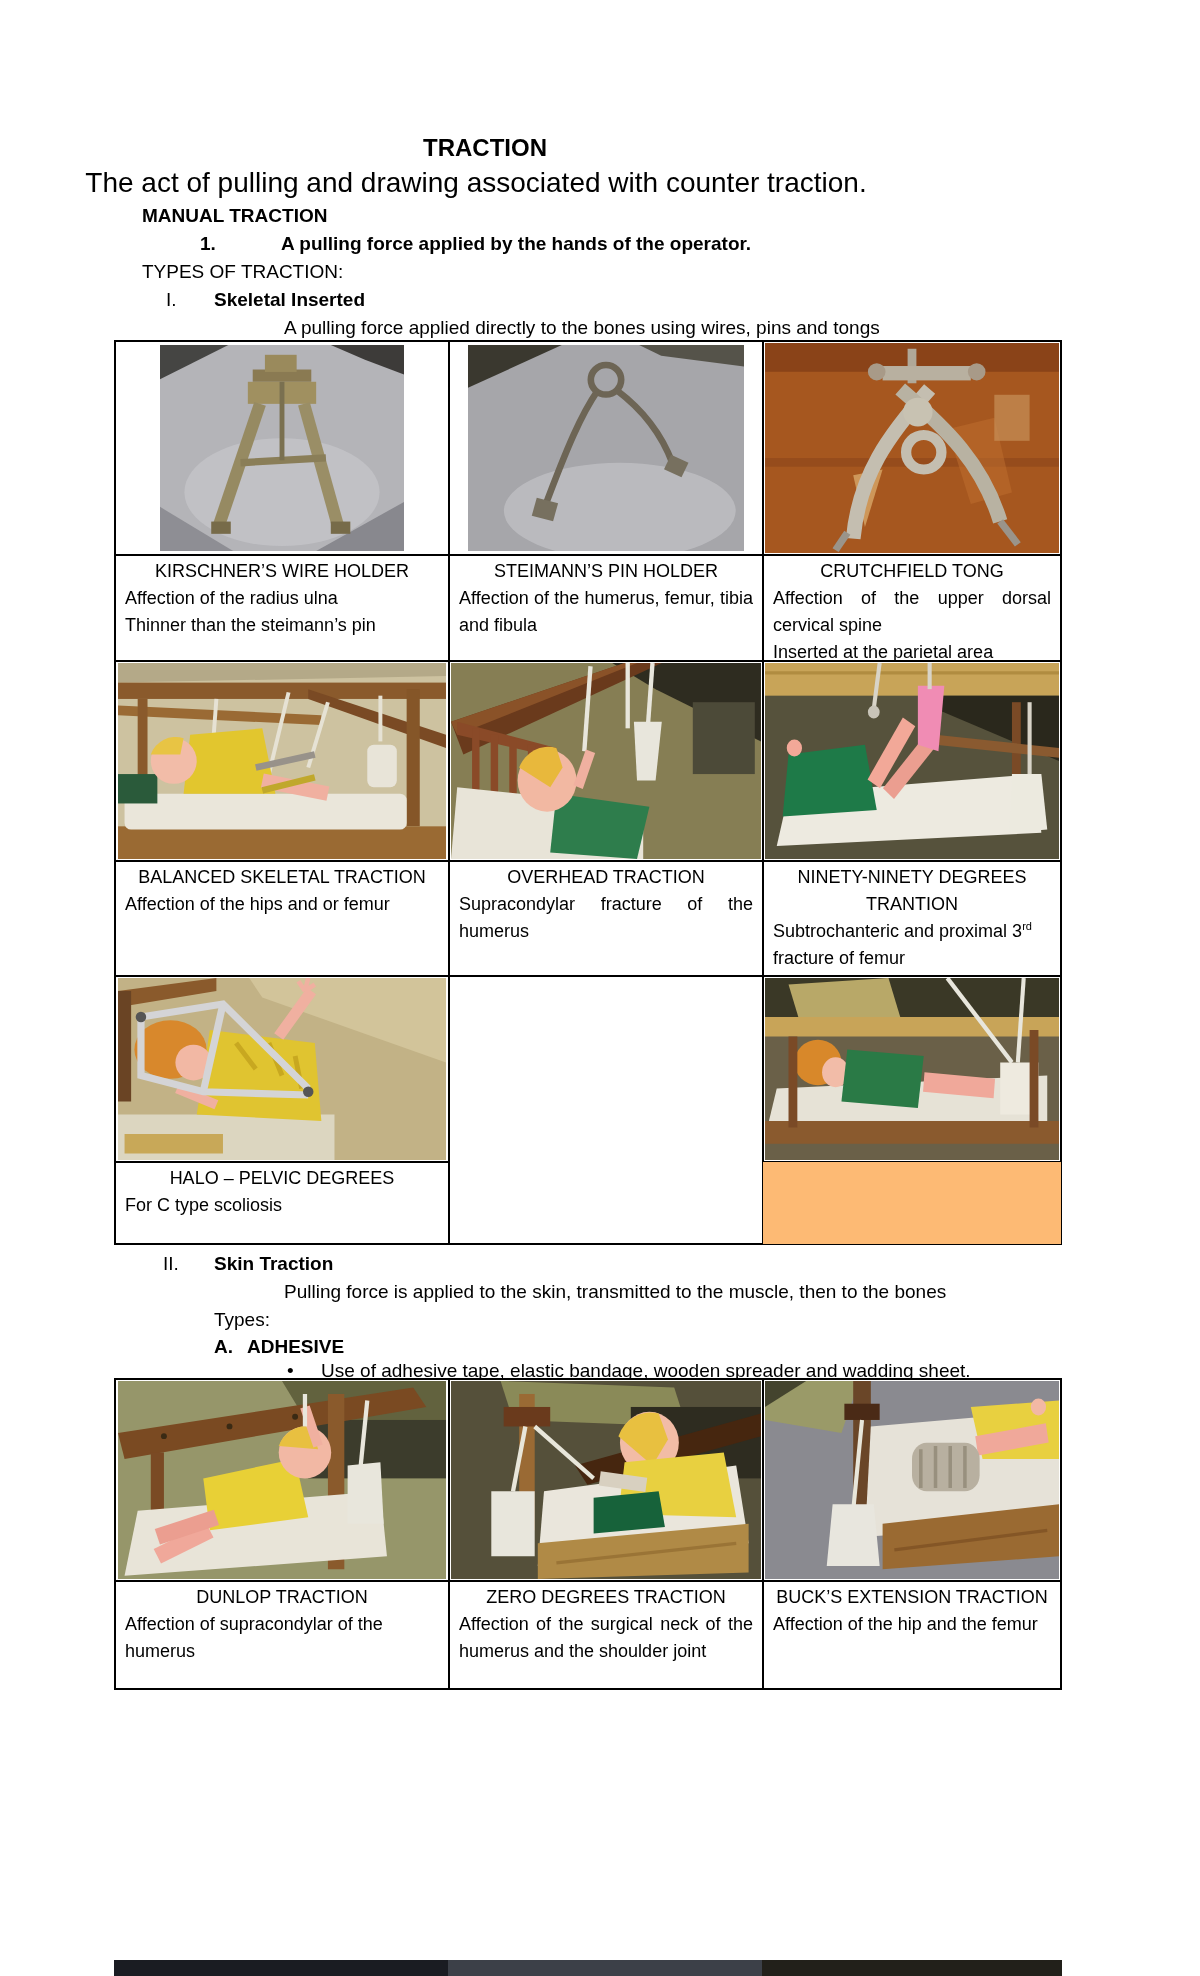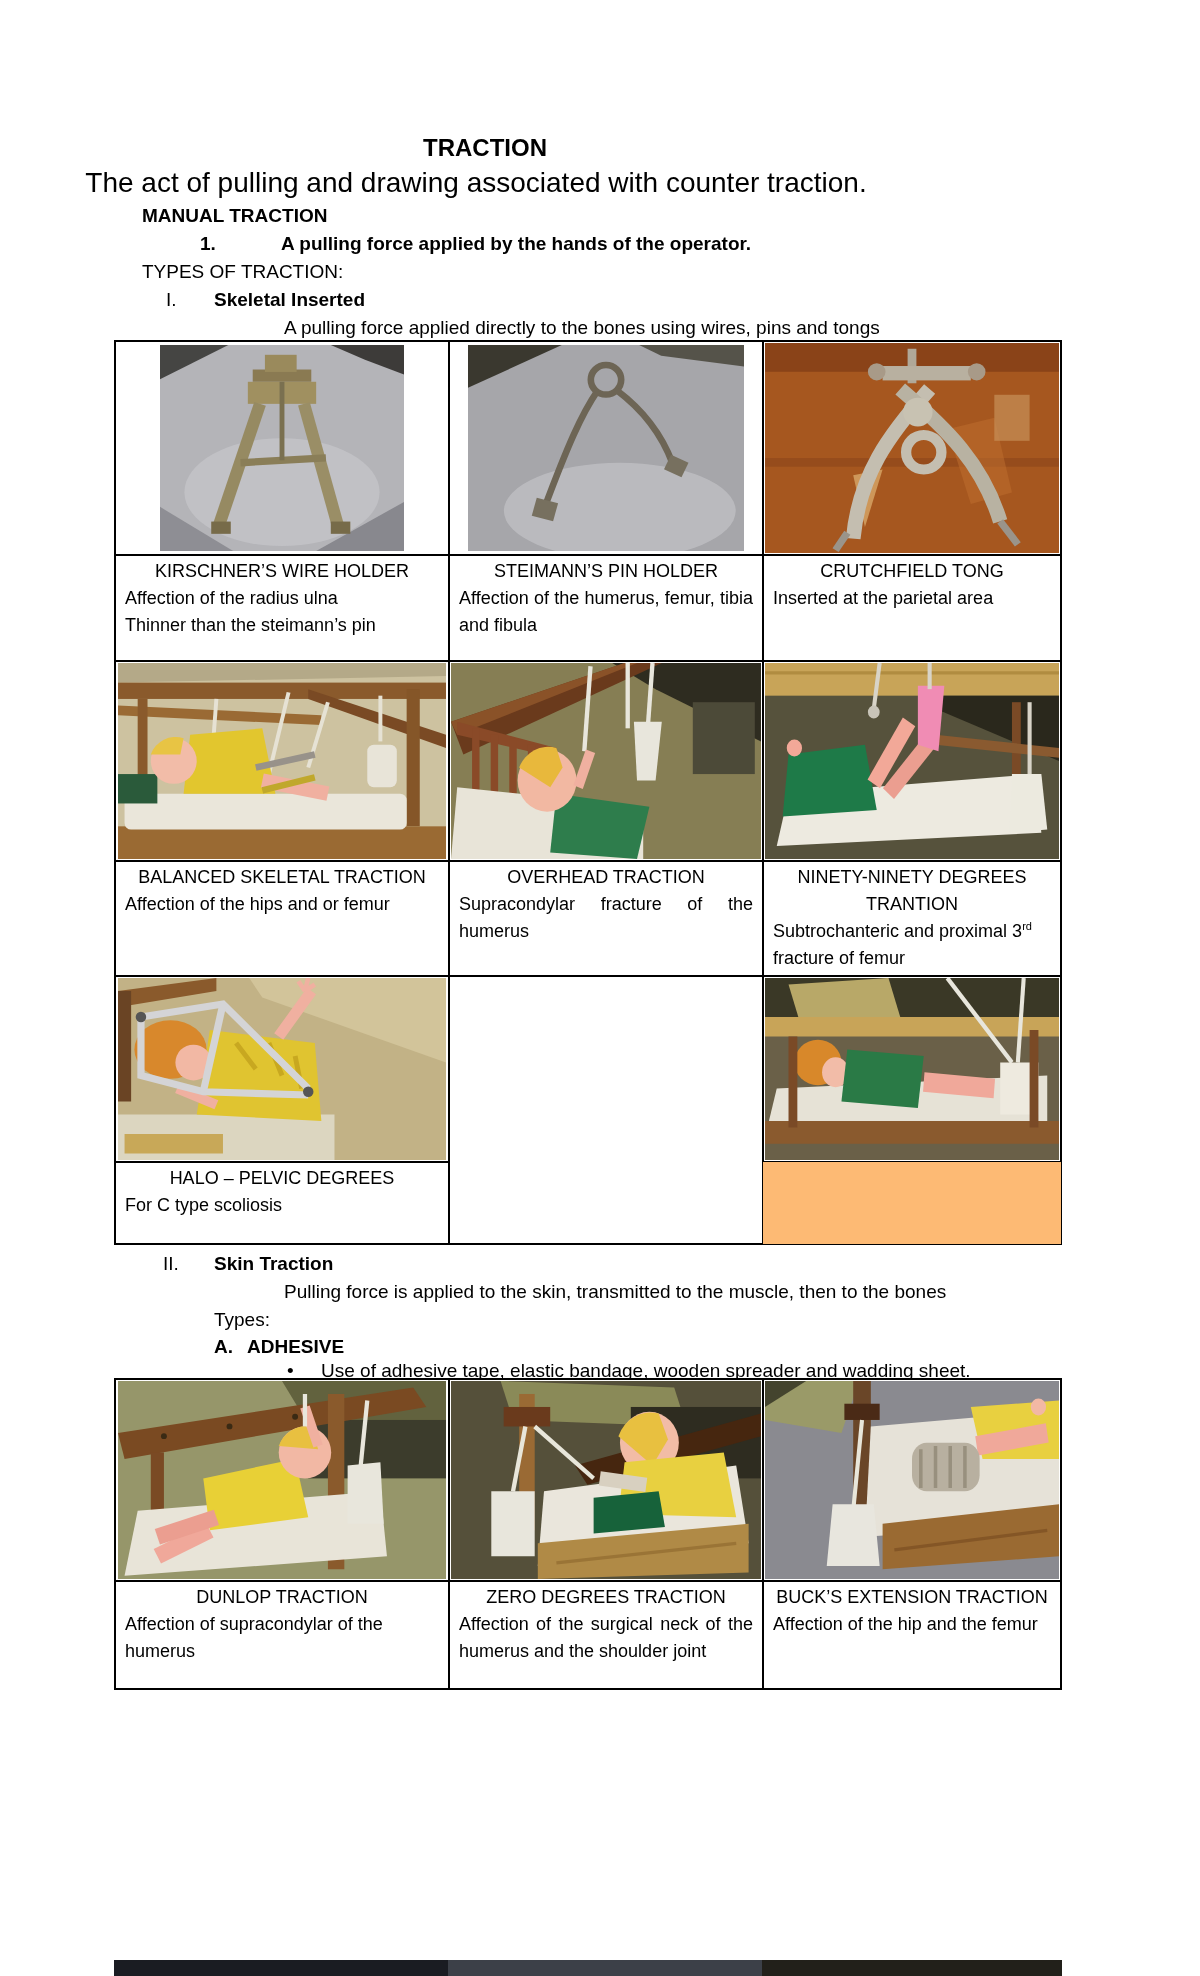--- a/index.html
+++ b/index.html
@@ -125,20 +125,21 @@
       <div class="ct">KIRSCHNER’S WIRE HOLDER</div>
       <div class="tl">Affection of the radius ulna</div>
       <div class="tl">Thinner than the steimann’s pin</div>
     </div>
     <div class="cell txtcell">
       <div class="ct">STEIMANN’S PIN HOLDER</div>
       <div class="just">Affection of the humerus, femur, tibia and fibula</div>
     </div>
     <div class="cell txtcell">
       <div class="ct">CRUTCHFIELD TONG</div>
+      <div class="just">Affection of the upper dorsal cervical spine</div>
       <div class="tl">Inserted at the parietal area</div>
     </div>
 
     <div class="cell imgcell">
       <span class="ph" style="width:328px;height:196px;">
         <svg viewBox="0 0 100 60" preserveAspectRatio="none">
           <rect width="100" height="60" fill="#cdc2a0"></rect>
           <polygon points="0,0 100,0 100,4 0,6" fill="#b4a988"></polygon>
           <rect x="0" y="6" width="100" height="5" fill="#8a5a2c"></rect>
           <polygon points="0,13 62,16 62,19 0,16" fill="#9a6a34"></polygon>

